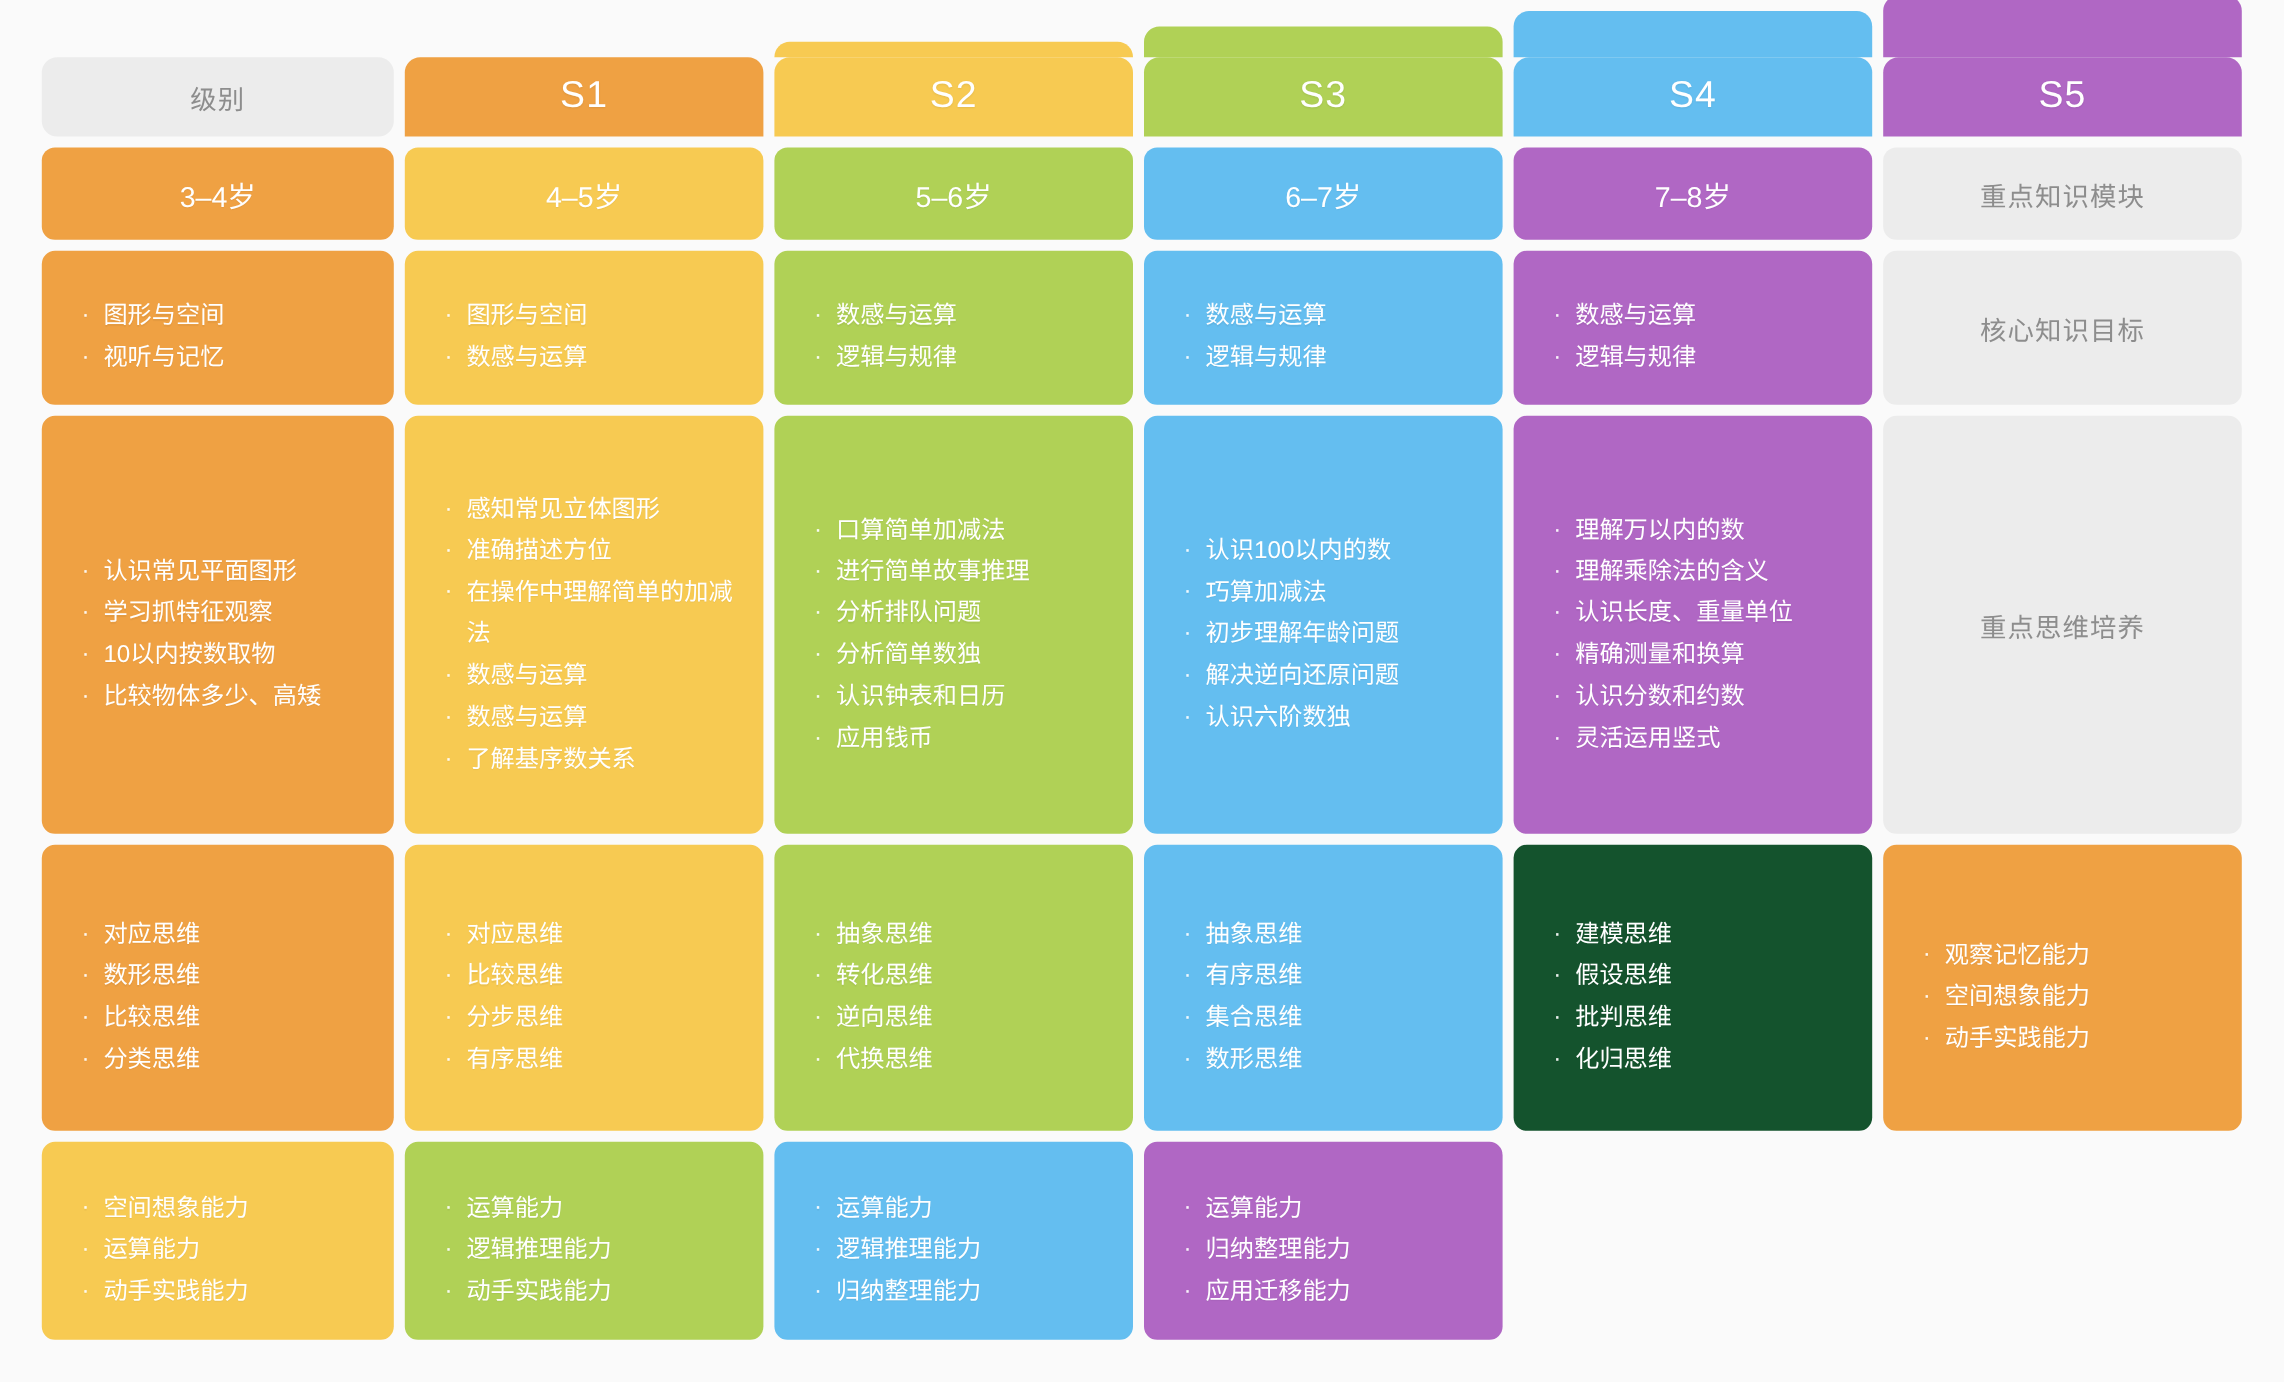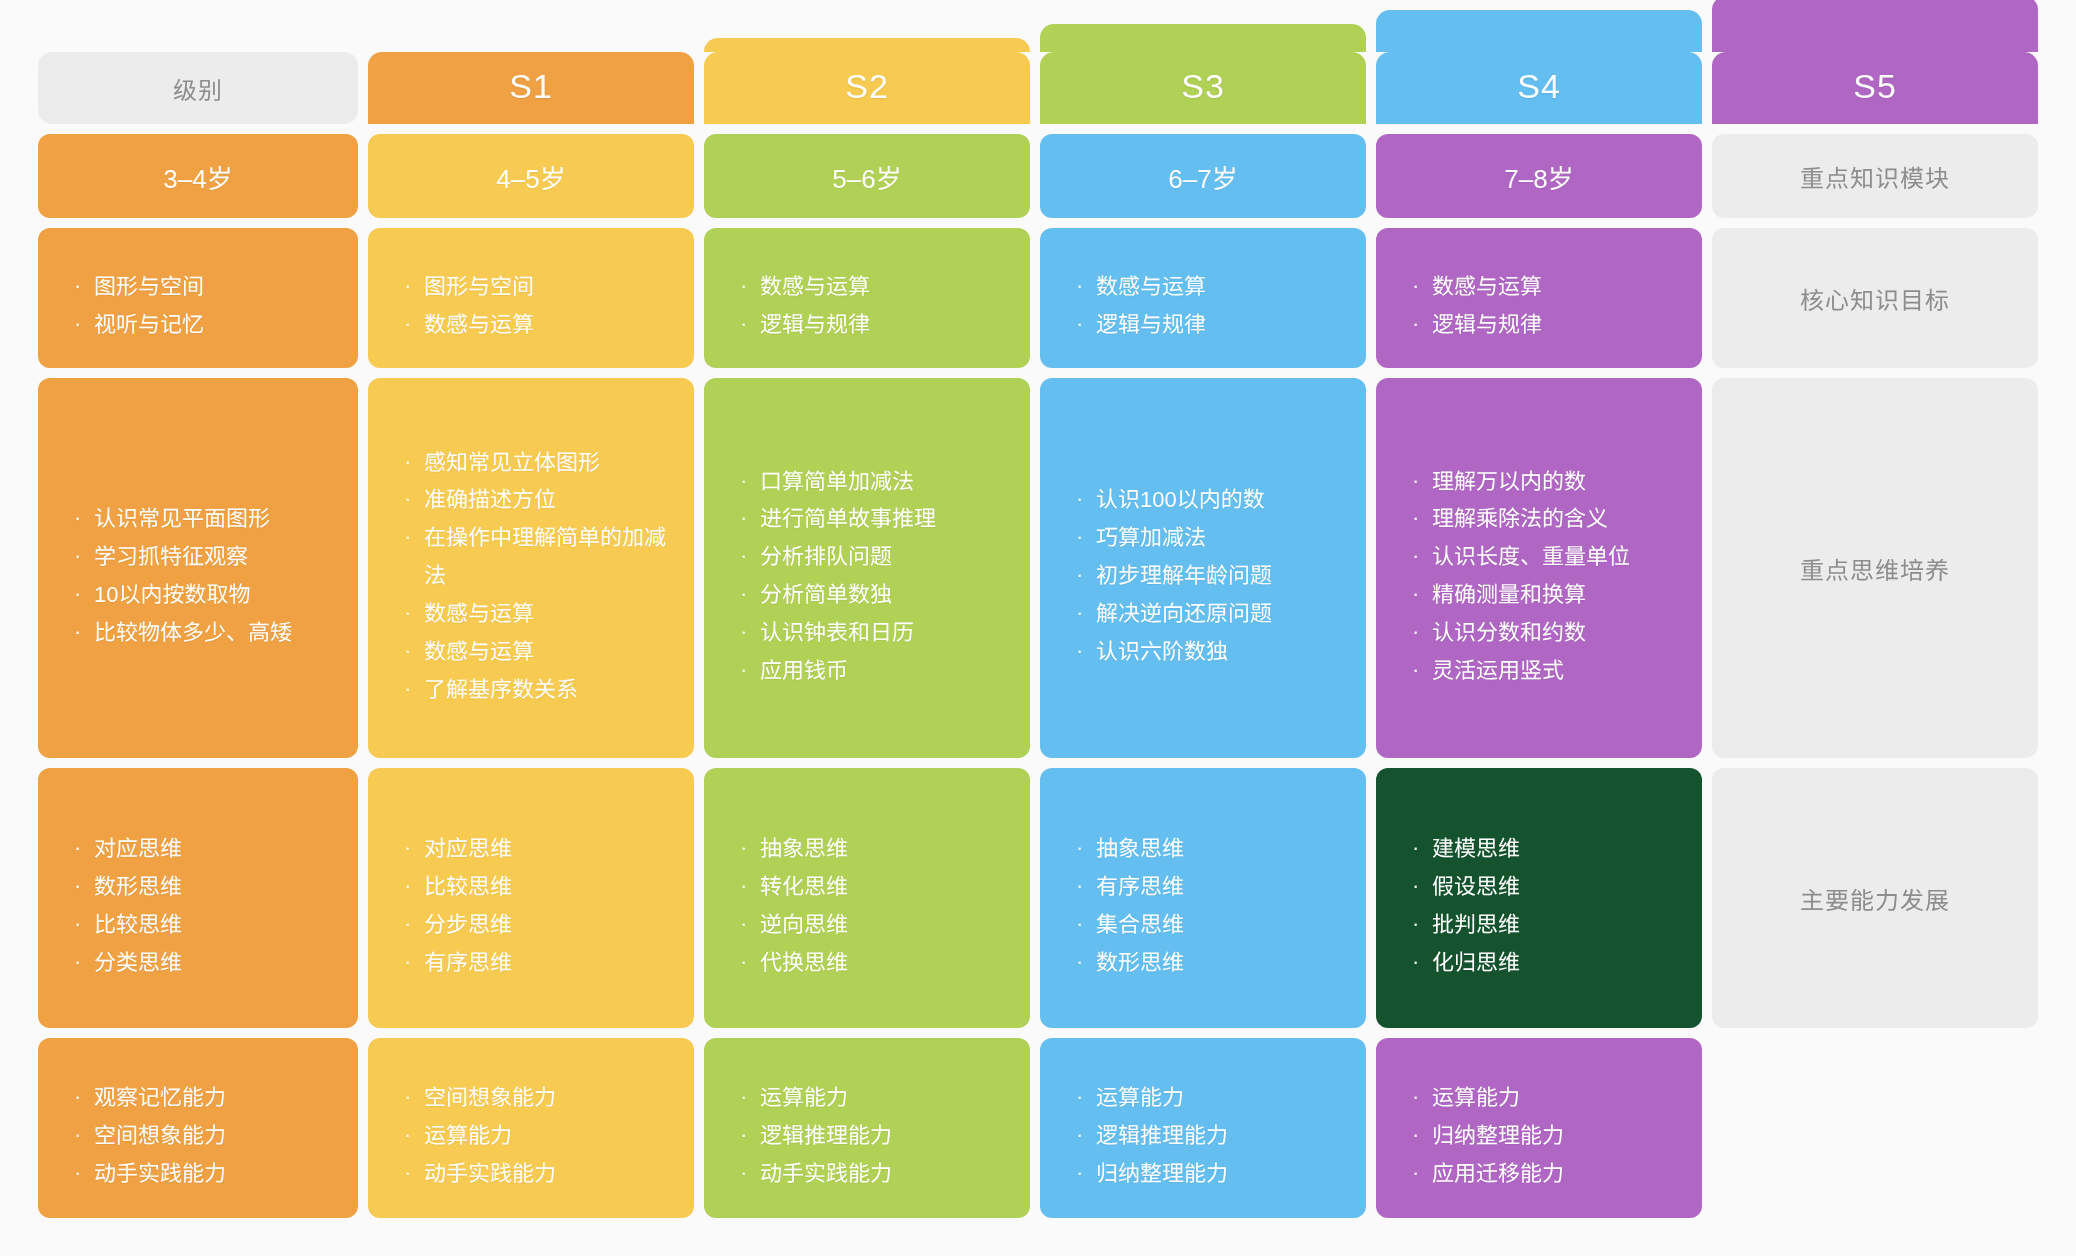--- a/index.html
+++ b/index.html
@@ -255,21 +255,20 @@
         </ul>
       </div>
       <div class="cell" style="background: #14532d;">
         <ul>
           <li>建模思维</li>
           <li>假设思维</li>
           <li>批判思维</li>
           <li>化归思维</li>
         </ul>
       </div>
-      <div class="label-cell">主要能力发展</div>
       <div class="cell" style="background: rgb(239, 161, 67);">
         <ul>
           <li>观察记忆能力</li>
           <li>空间想象能力</li>
           <li>动手实践能力</li>
         </ul>
       </div>
       <div class="cell" style="background: rgb(247, 202, 82);">
         <ul>
           <li>空间想象能力</li>

